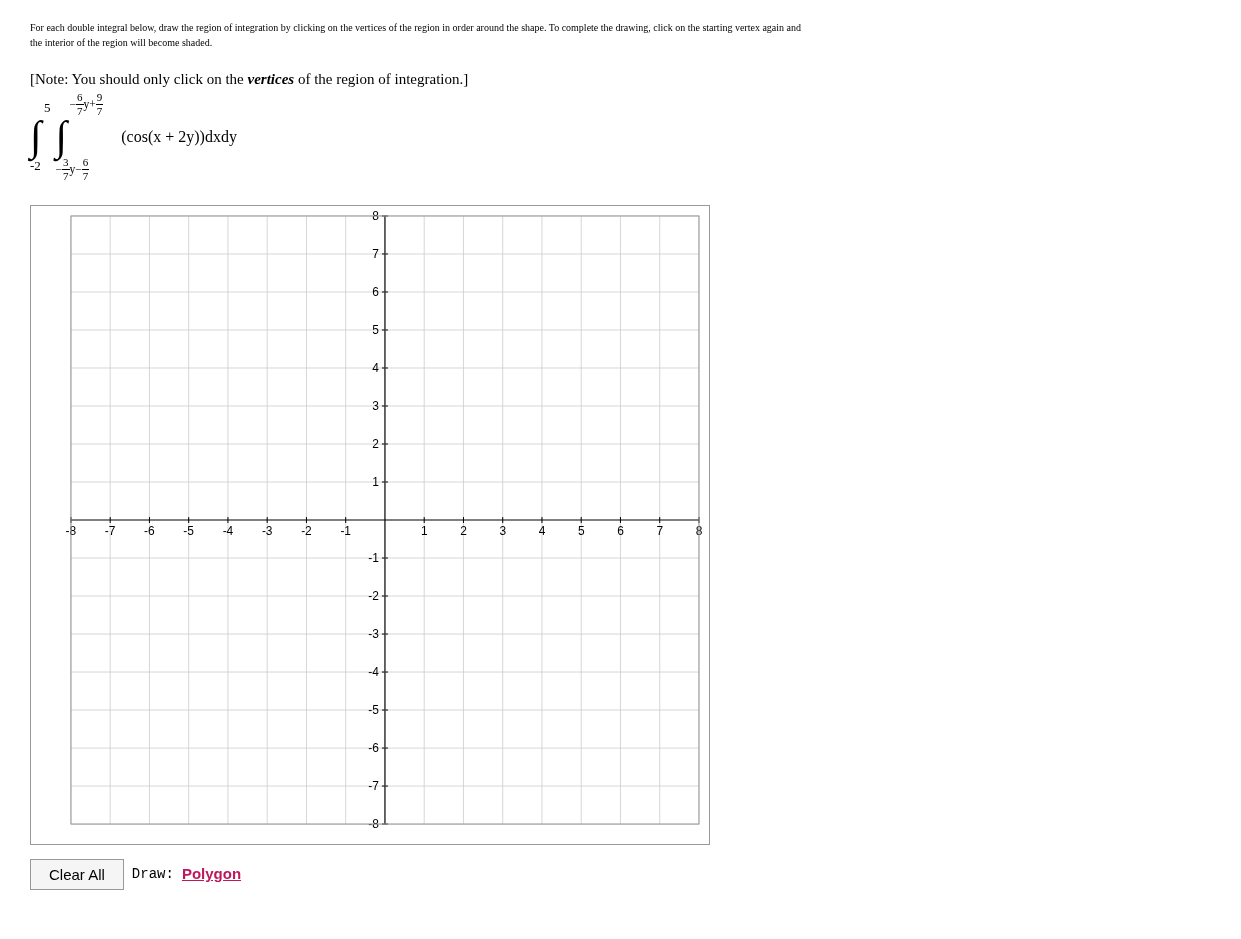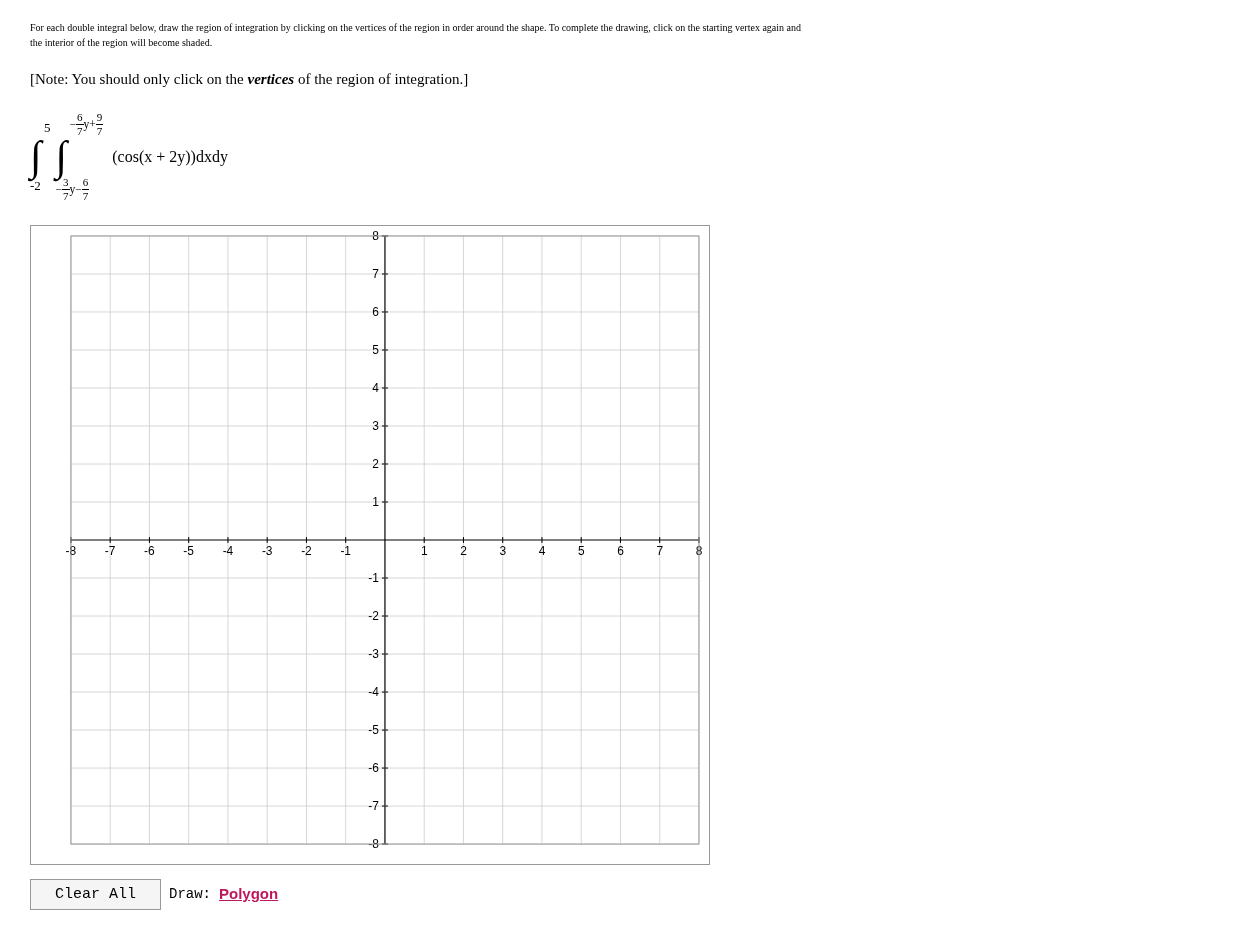--- a/index.html
+++ b/index.html
@@ -11,21 +11,20 @@
       font-size: 16px;
       line-height: 1.5;
     }
     .instruction-text {
       max-width: 780px;
       margin-bottom: 18px;
       font-size: 10px;
     }
     .note-text {
       max-width: 780px;
-      margin-bottom: 20px;
       font-size: 15px;
     }
     .note-text em {
       font-style: italic;
       font-weight: bold;
     }
     .integral-display {
       display: flex;
       align-items: center;
       margin-bottom: 22px;
@@ -75,24 +74,24 @@
     
     .controls {
       display: flex;
       align-items: center;
       gap: 8px;
       margin-top: 4px;
     }
     .btn-clear {
       border: 1px solid #999;
       background: #f5f5f5;
-      padding: 6px 24px;
+      padding: 6px 18px;
       font-size: 15px;
       cursor: pointer;
-      font-family: Liberation Mono, monospace;
+      font-family: Liberation Sans, sans-serif;
     }
     .draw-label {
       font-size: 14px;
       font-family: Liberation Mono, monospace;
     }
     .draw-type {
       font-size: 15px;
       font-family: Arial, sans-serif;
       font-weight: bold;
       text-decoration: underline;
@@ -136,21 +135,21 @@
             <span class="frac-top">3</span>
             <span class="frac-bot">7</span>
           </span>y−<span class="frac">
             <span class="frac-top">6</span>
             <span class="frac-bot">7</span>
           </span>
       </span>
     </div>
   </div>
 
-  <span class="integral-body" style="margin-left:8px;">(cos(x + 2y))dxdy</span>
+  <span class="integral-body" style="margin-left:17px;">(cos(x + 2y))dxdy</span>
 </div>
 
 <div class="graph-container">
   <svg class="graph-svg" viewBox="0 0 680 640" xmlns="http://www.w3.org/2000/svg">
 
     <g stroke="#ccc" stroke-width="0.8">
 
       <line x1="40" y1="10" x2="40" y2="620"></line>
       <line x1="79.375" y1="10" x2="79.375" y2="620"></line>
       <line x1="118.75" y1="10" x2="118.75" y2="620"></line>

